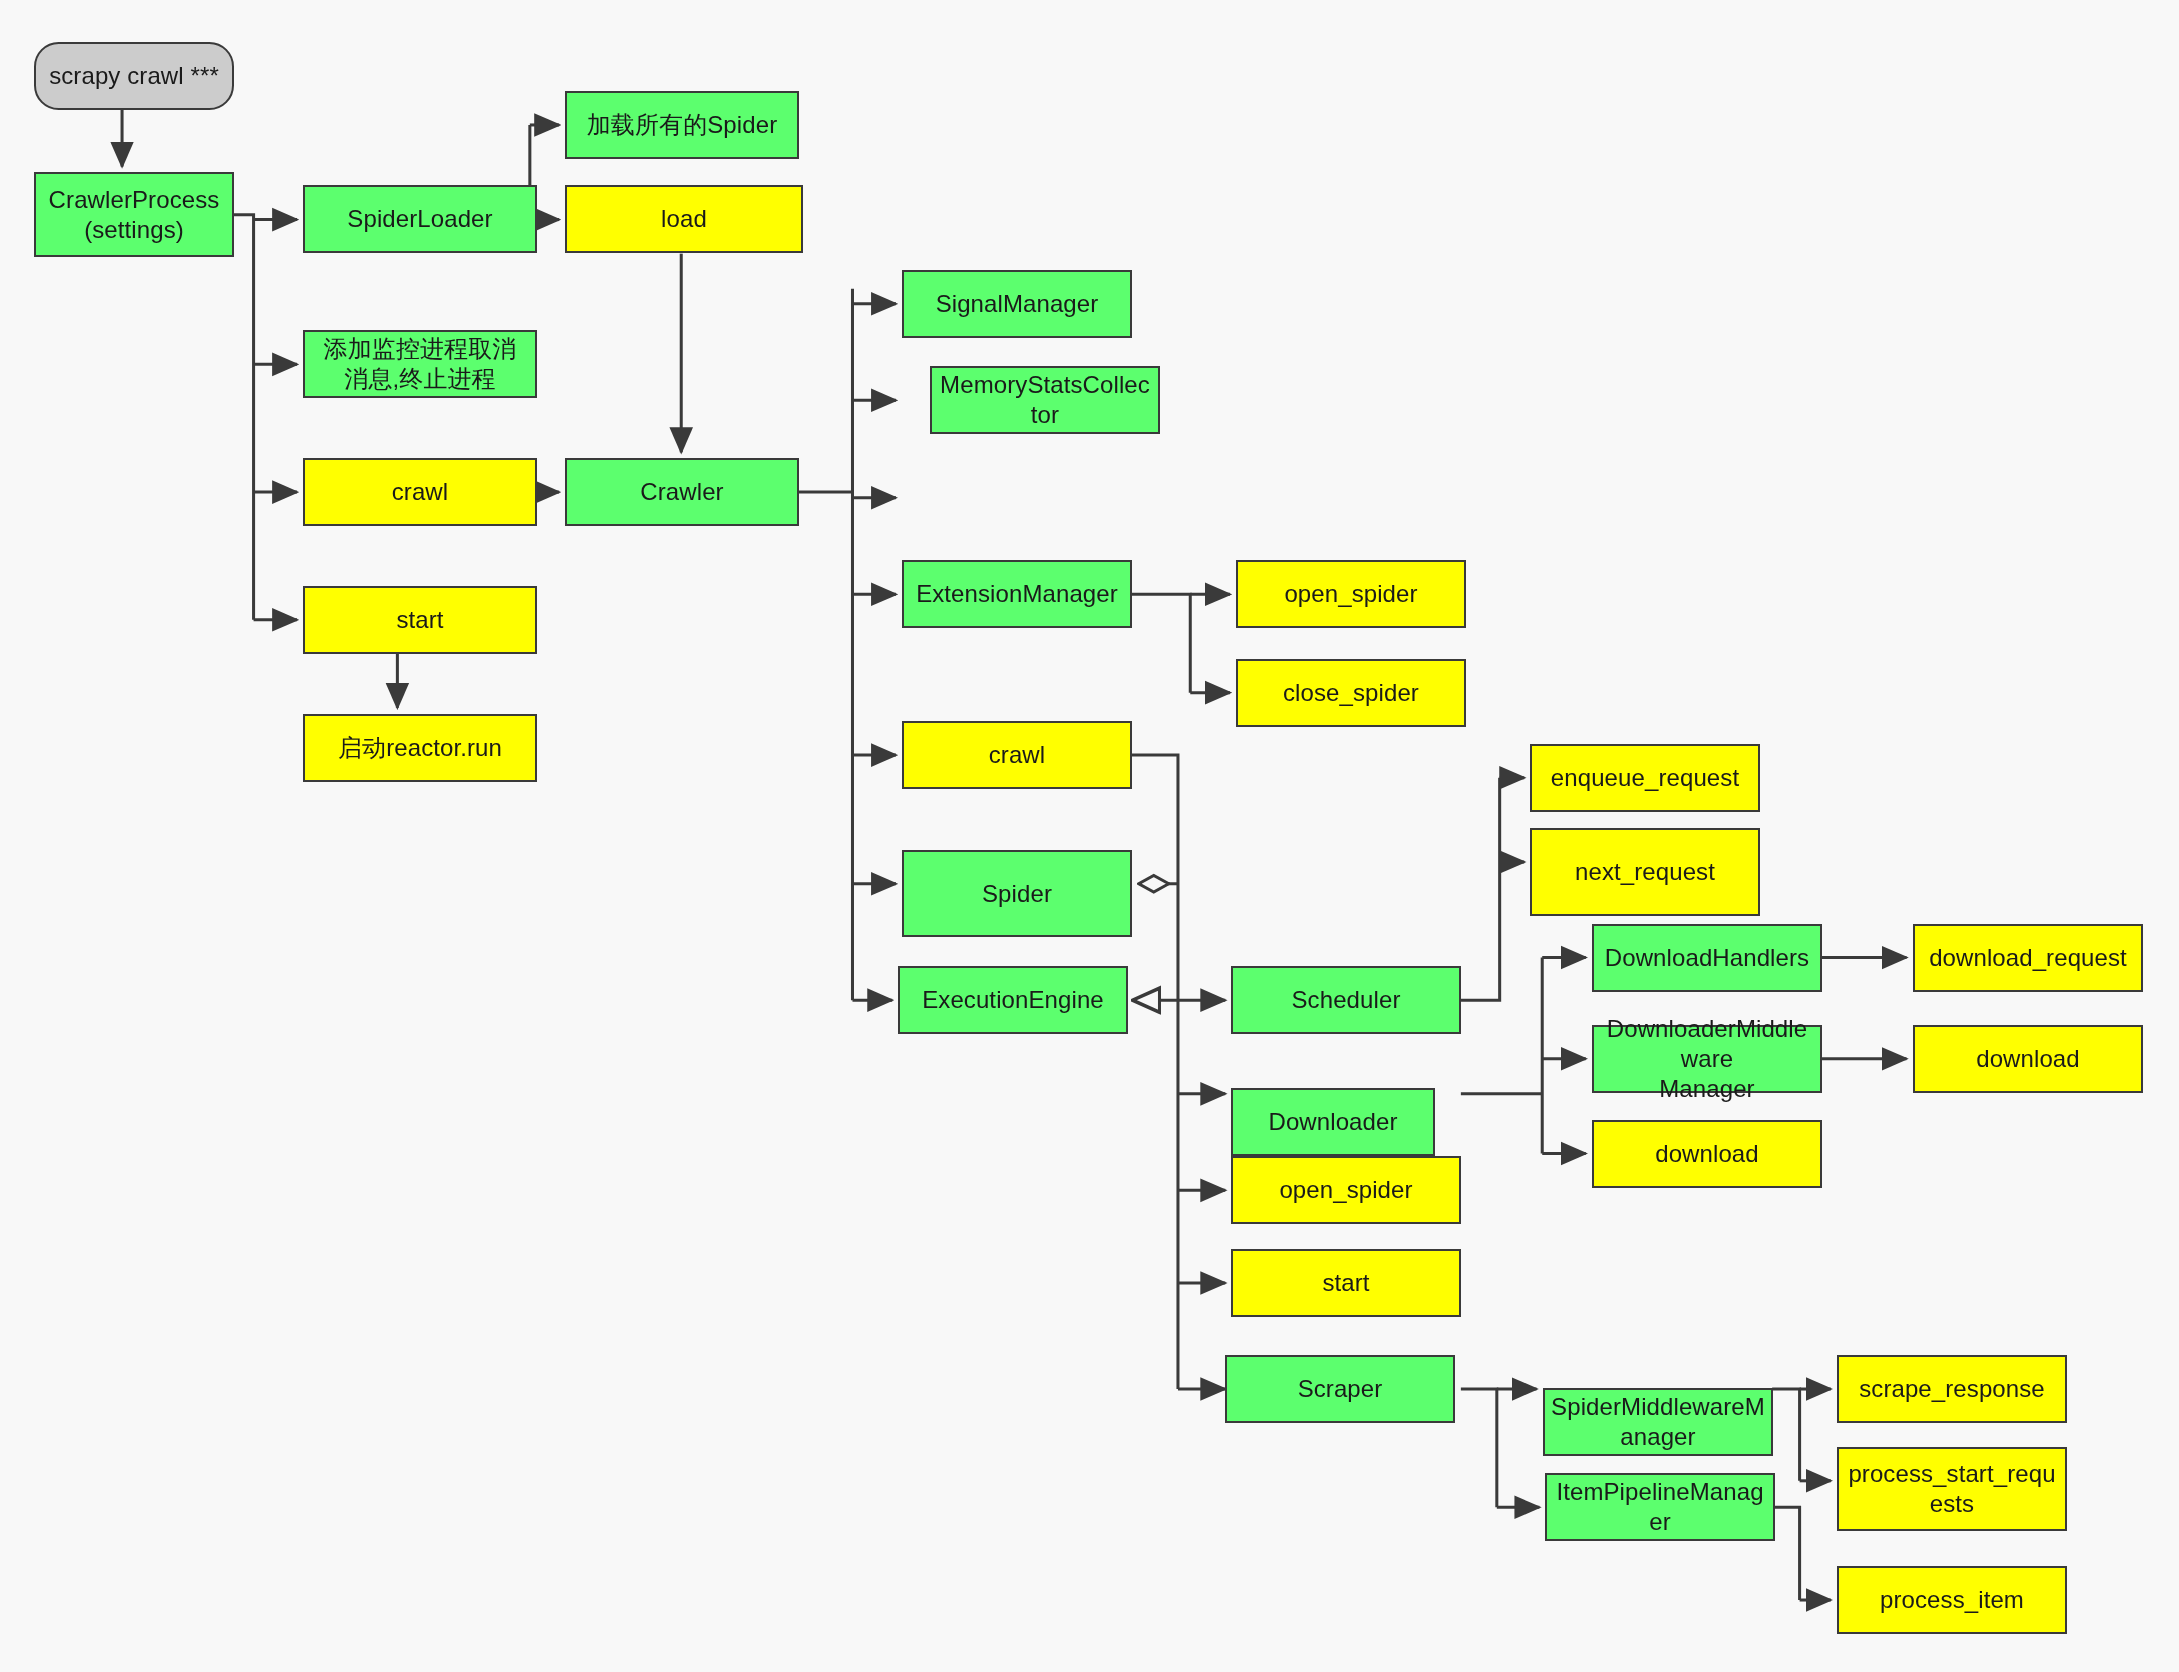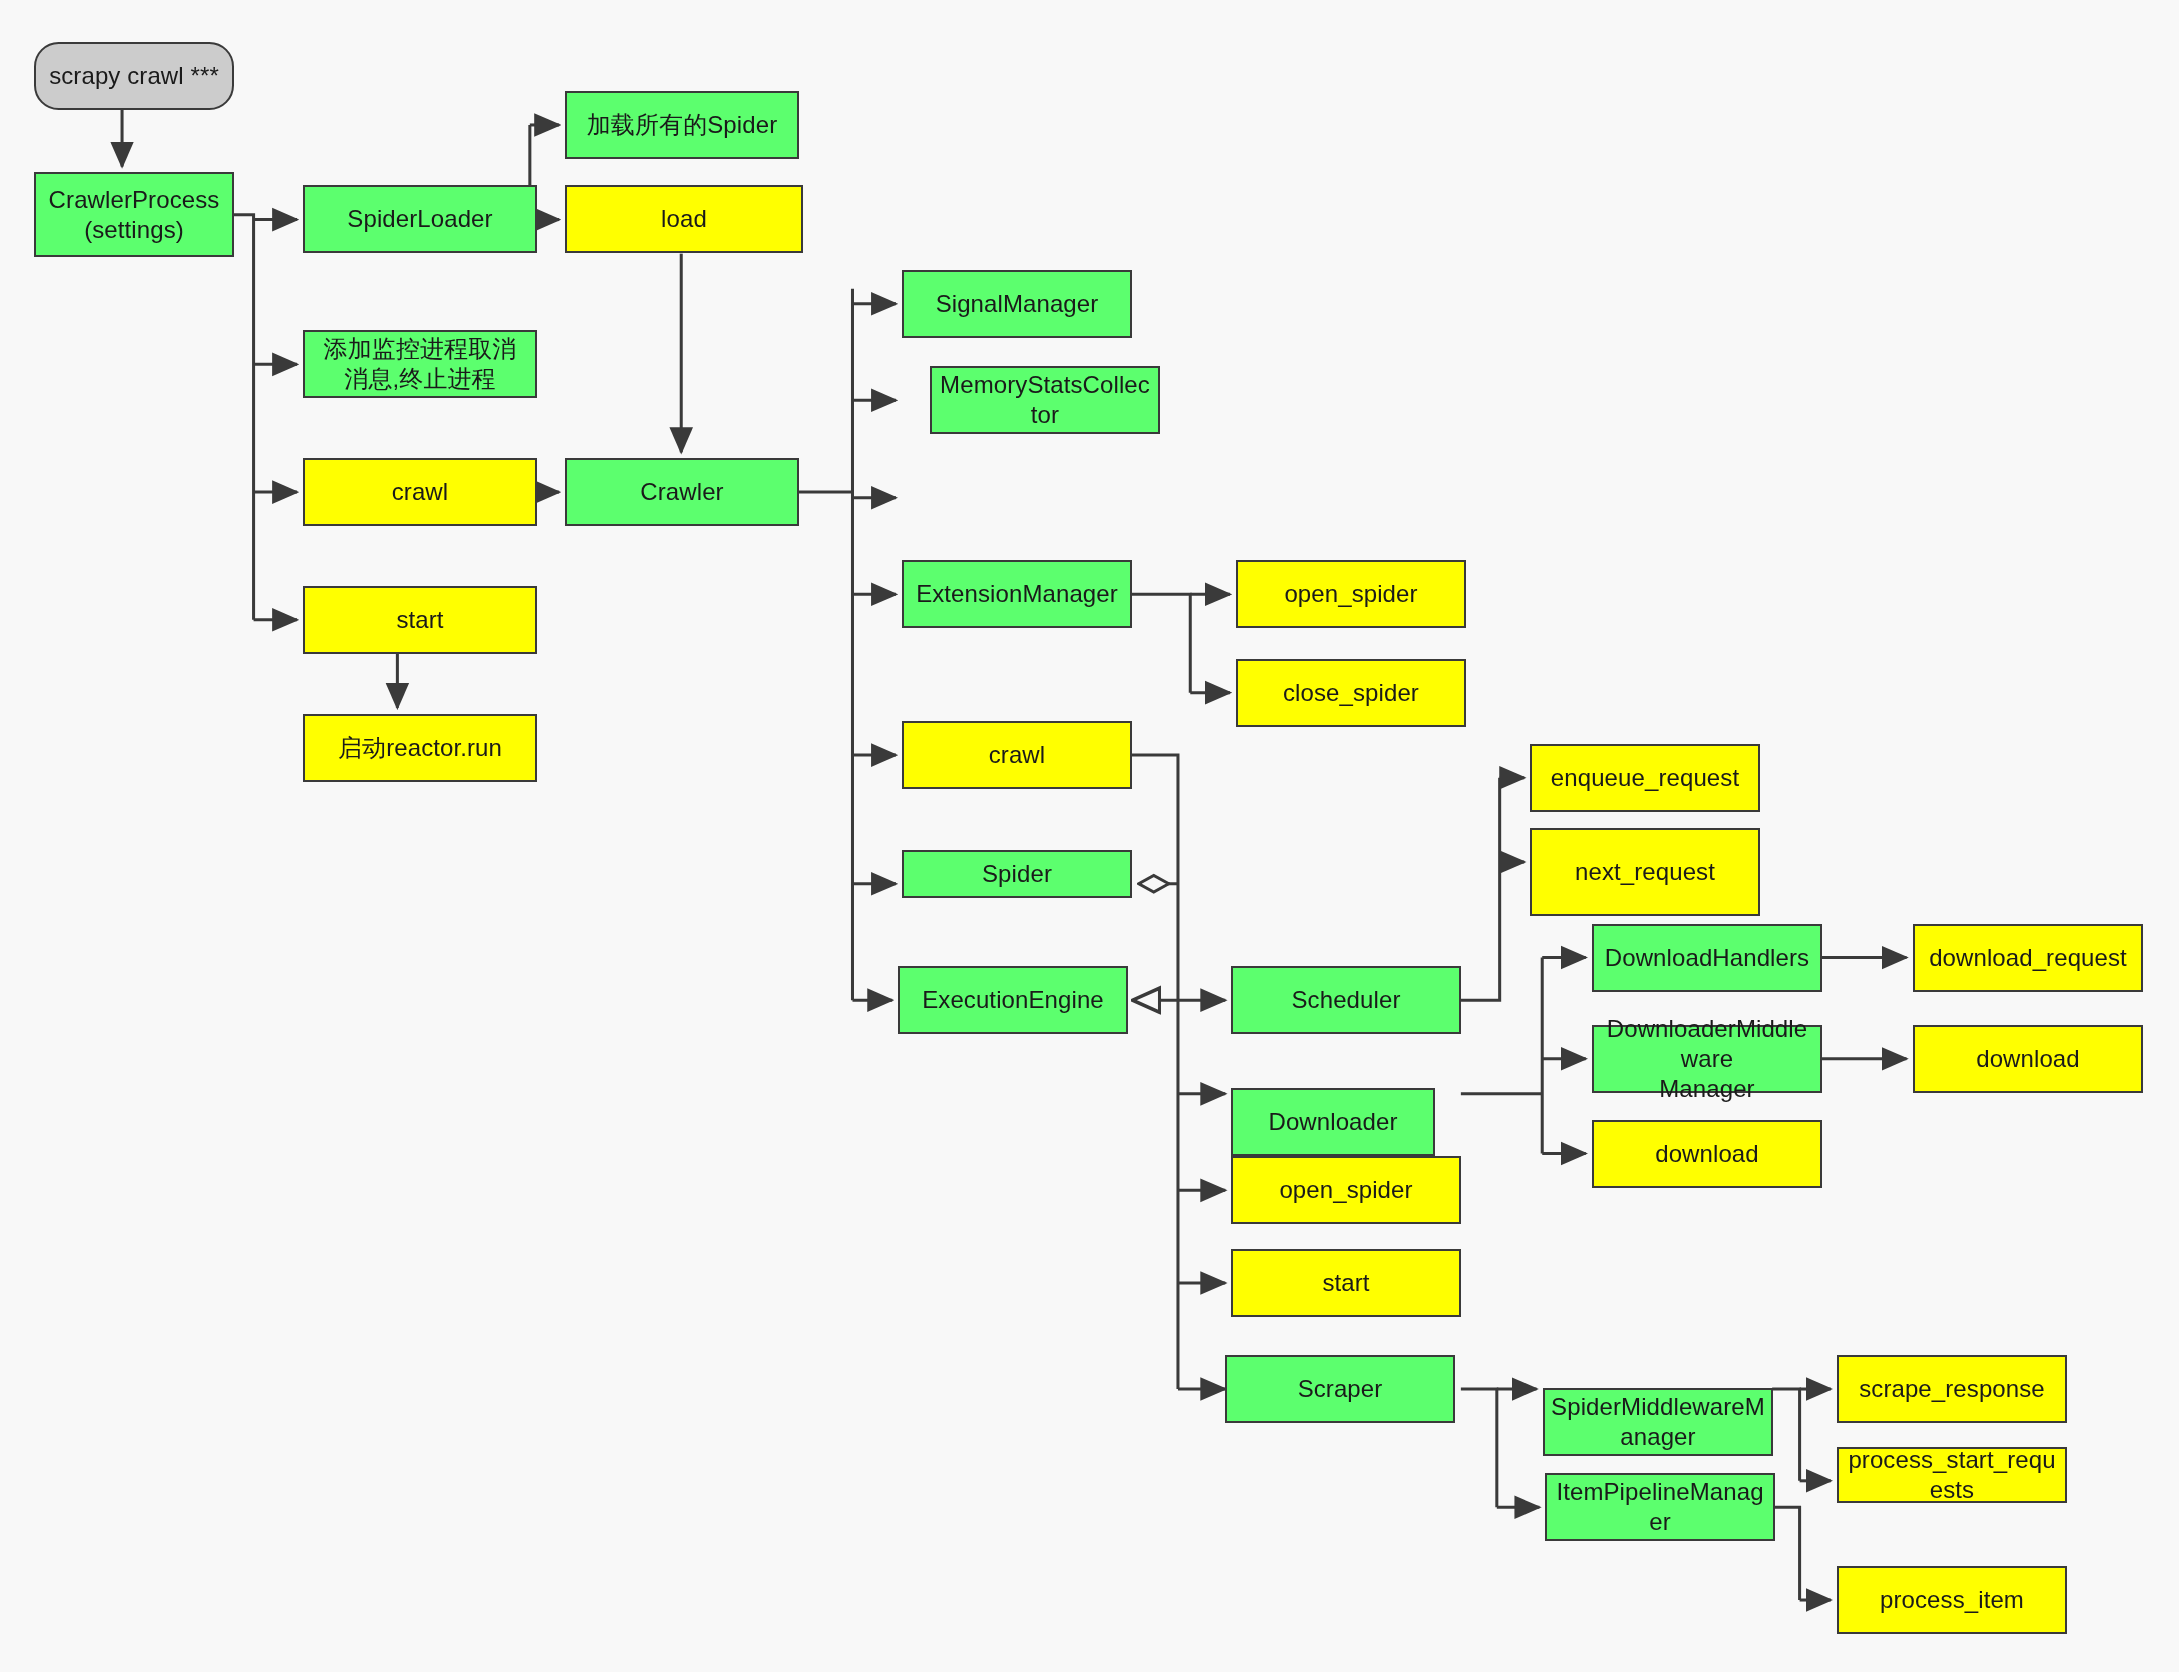--- a/index.html
+++ b/index.html
@@ -202,21 +202,21 @@
   </div>
 
   <div class="node yellow" style="left:1236px;top:659px;width:230px;height:68px;">
     <span class="lbl">close_spider</span>
   </div>
 
   <div class="node yellow" style="left:902px;top:721px;width:230px;height:68px;">
     <span class="lbl">crawl</span>
   </div>
 
-  <div class="node green" style="left:902px;top:850px;width:230px;height:48px;">
+  <div class="node green" style="left:902px;top:850px;width:230px;height:87px;">
     <span class="lbl">Spider</span>
   </div>
 
   <div class="node green" style="left:898px;top:966px;width:230px;height:68px;">
     <span class="lbl">ExecutionEngine</span>
   </div>
 
   <div class="node green" style="left:1231px;top:966px;width:230px;height:68px;">
     <span class="lbl">Scheduler</span>
   </div>
@@ -271,21 +271,21 @@
   </div>
 
   <div class="node yellow" style="left:1837px;top:1355px;width:230px;height:68px;">
     <span class="lbl">scrape_response</span>
   </div>
 
   <div class="node green" style="left:1545px;top:1473px;width:230px;height:68px;">
     <span class="lbl">ItemPipelineManager</span>
   </div>
 
-  <div class="node yellow" style="left:1837px;top:1447px;width:230px;height:56px;">
+  <div class="node yellow" style="left:1837px;top:1447px;width:230px;height:84px;">
     <span class="lbl">process_start_requests</span>
   </div>
 
   <div class="node yellow" style="left:1837px;top:1566px;width:230px;height:68px;">
     <span class="lbl">process_item</span>
   </div>
 
 </div>
 
 

